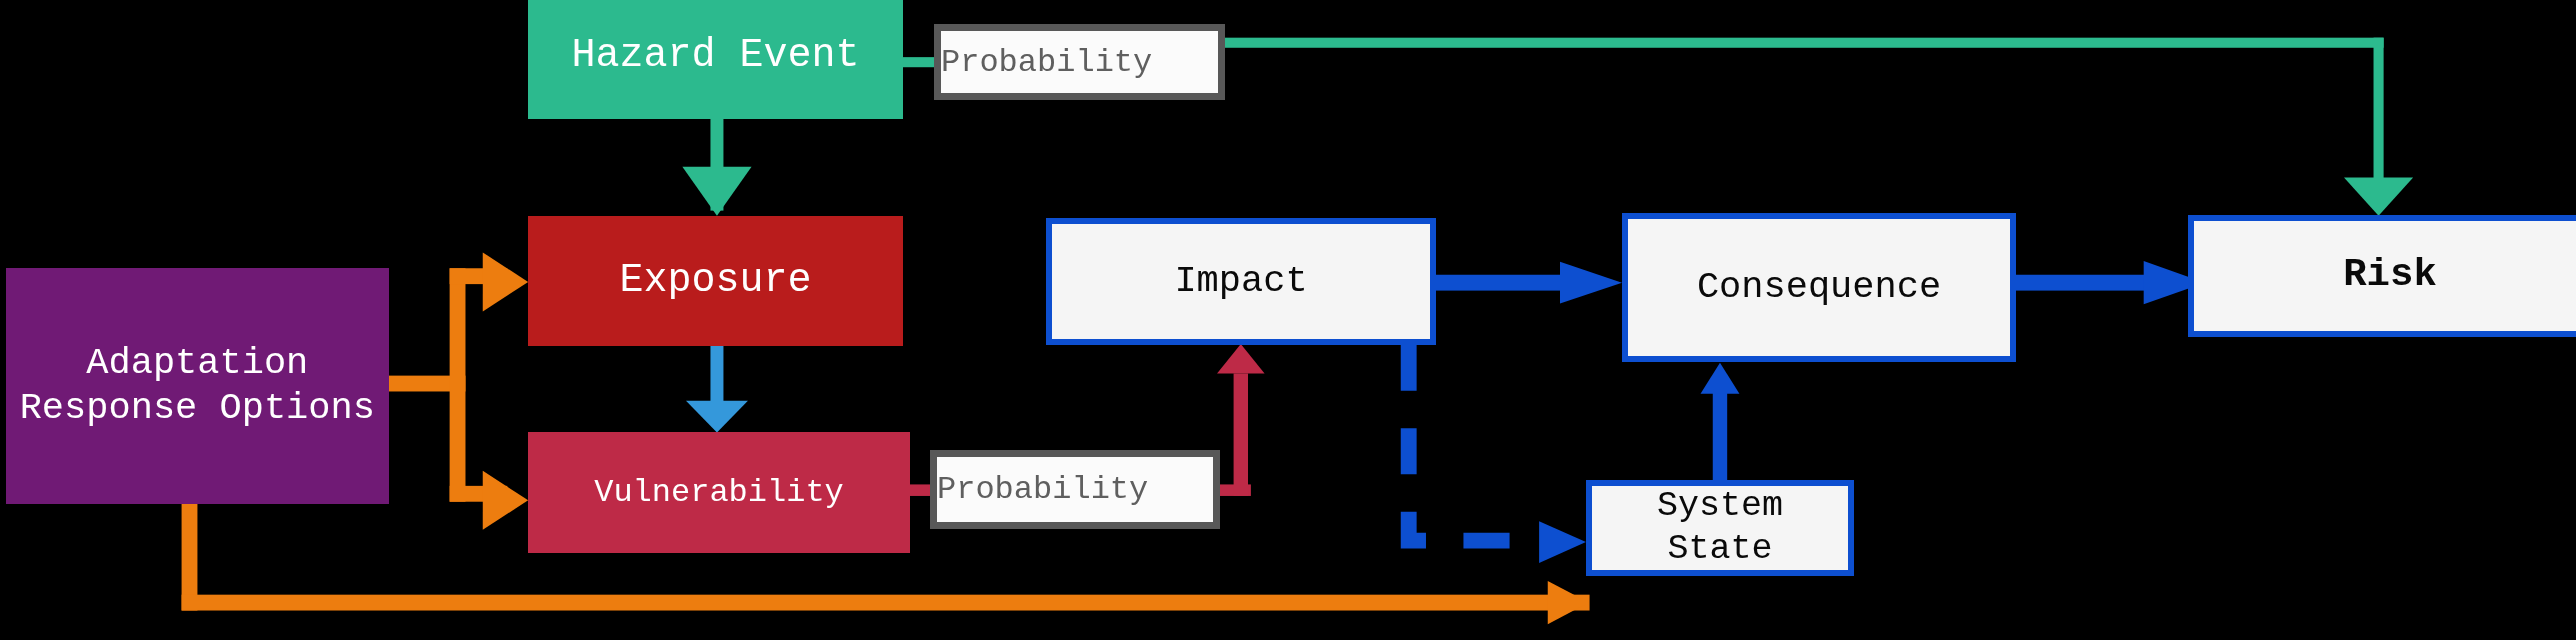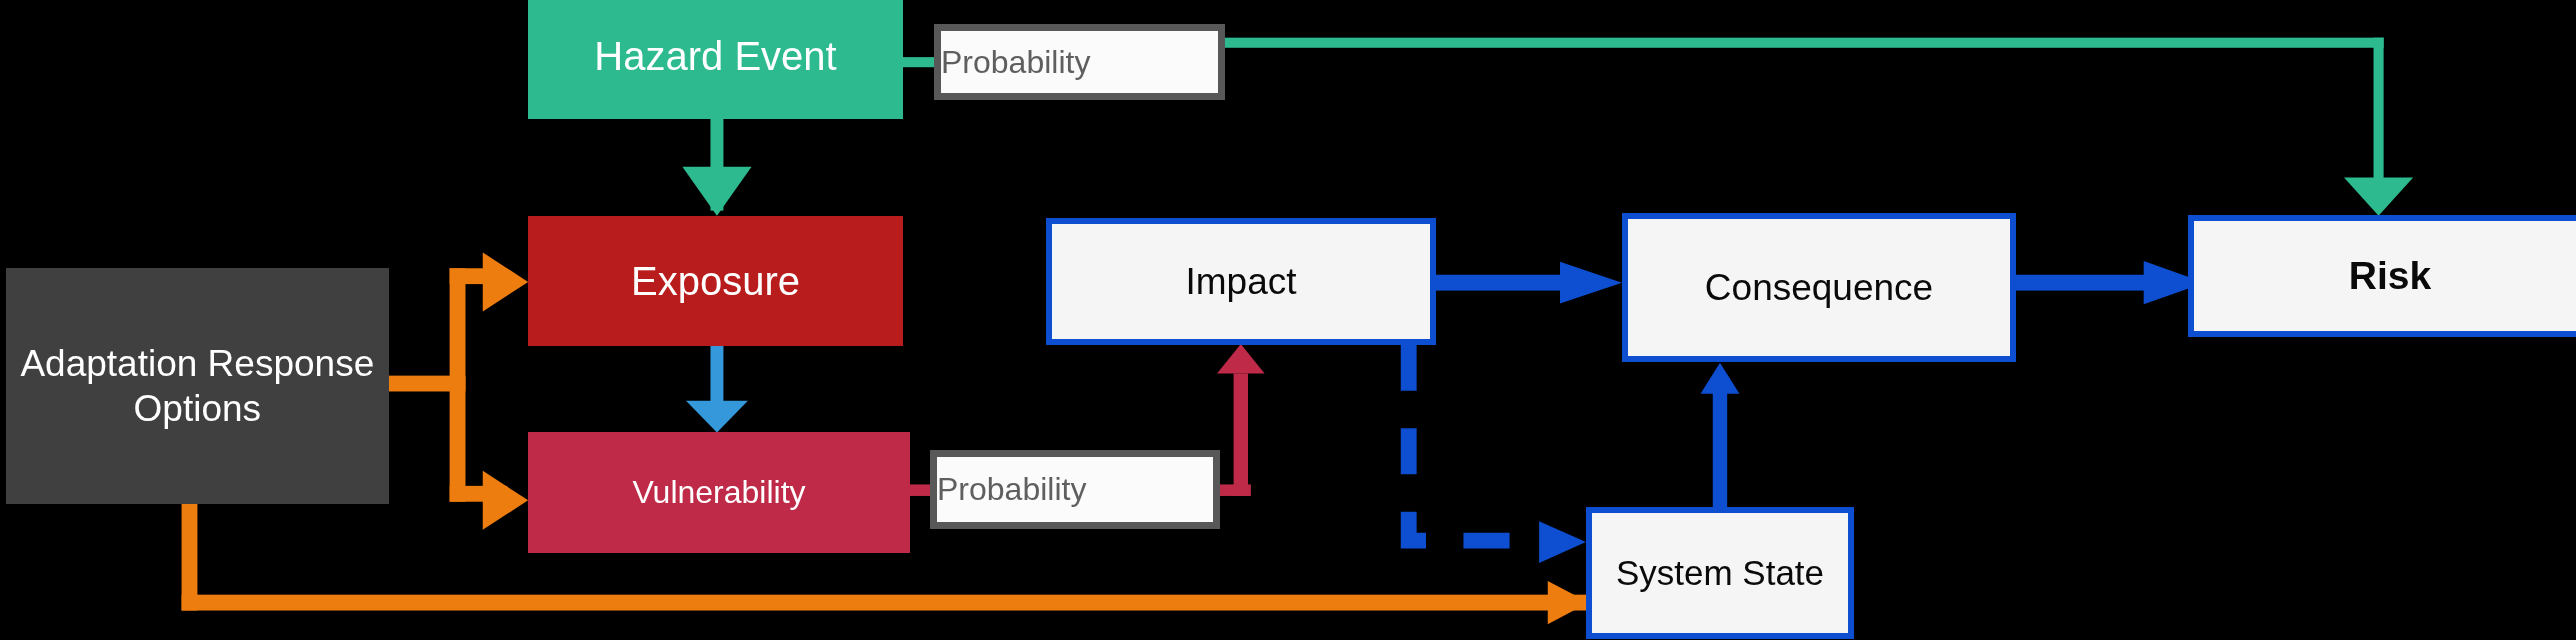--- a/index.html
+++ b/index.html
@@ -10,20 +10,21 @@
   }
   body {
     font-family: "Liberation Sans", sans-serif;
   }
   #stage {
     position: relative;
     width: 2576px;
     height: 641px;
     background: #000000;
     overflow: hidden;
+    font-family: Liberation Mono, monospace;
   }
   #edges {
     position: absolute;
     left: 0; top: 0;
     width: 2576px;
     height: 641px;
   }
   .node {
     position: absolute;
     display: flex;
@@ -53,21 +54,21 @@
     font-size: 40px;
   }
   .n-vulnerability {
     left: 528px; top: 432px; width: 382px; height: 121px;
     background: #be2a47;
     color: #ffffff;
     font-size: 32px;
   }
   .n-adaptation {
     left: 5.8px; top: 268px; width: 383px; height: 236px;
-    background: #404040;
+    background: #701a75;
     color: #ffffff;
     font-size: 37px;
   }
   
   .outlined {
     background: #f5f5f5;
     color: #0a0a0a;
     border: 6.5px solid #0d4fd0;
   }
   .n-impact {
@@ -77,21 +78,21 @@
   .n-consequence {
     left: 1622px; top: 213px; width: 394px; height: 149px;
     font-size: 37px;
   }
   .n-risk {
     left: 2188px; top: 215px; width: 404px; height: 122px;
     font-size: 39px;
     font-weight: bold;
   }
   .n-systemstate {
-    left: 1586px; top: 507px; width: 268px; height: 132px;
+    left: 1586px; top: 480px; width: 268px; height: 96px;
     font-size: 35px;
   }
   
   .chip {
     position: absolute;
     box-sizing: border-box;
     display: flex;
     align-items: center;
     justify-content: flex-start;
     background: #fbfbfb;

